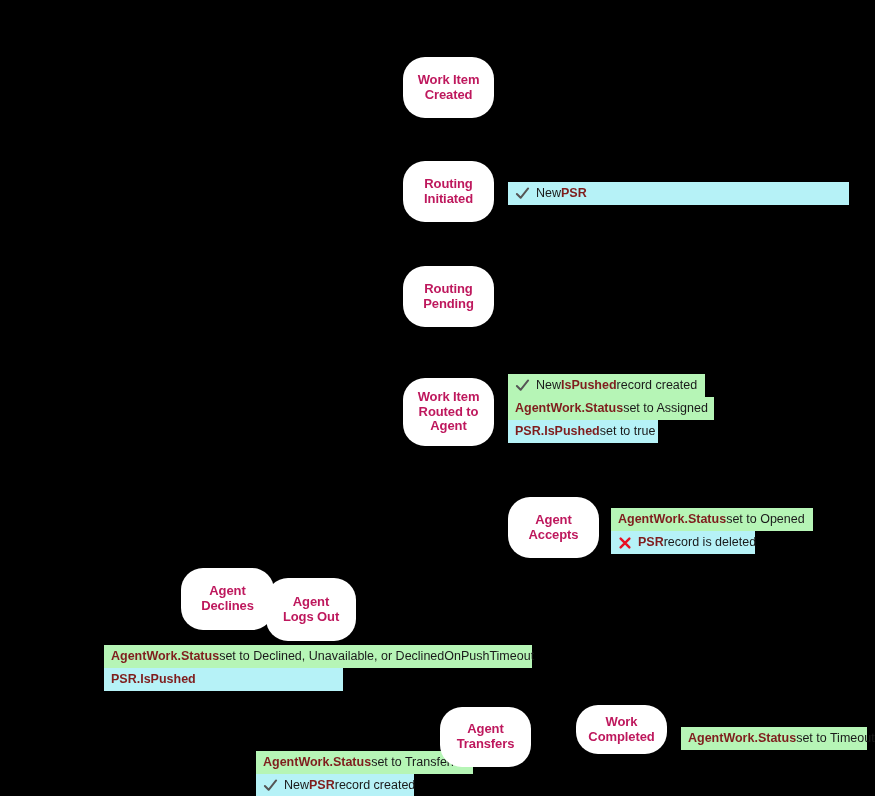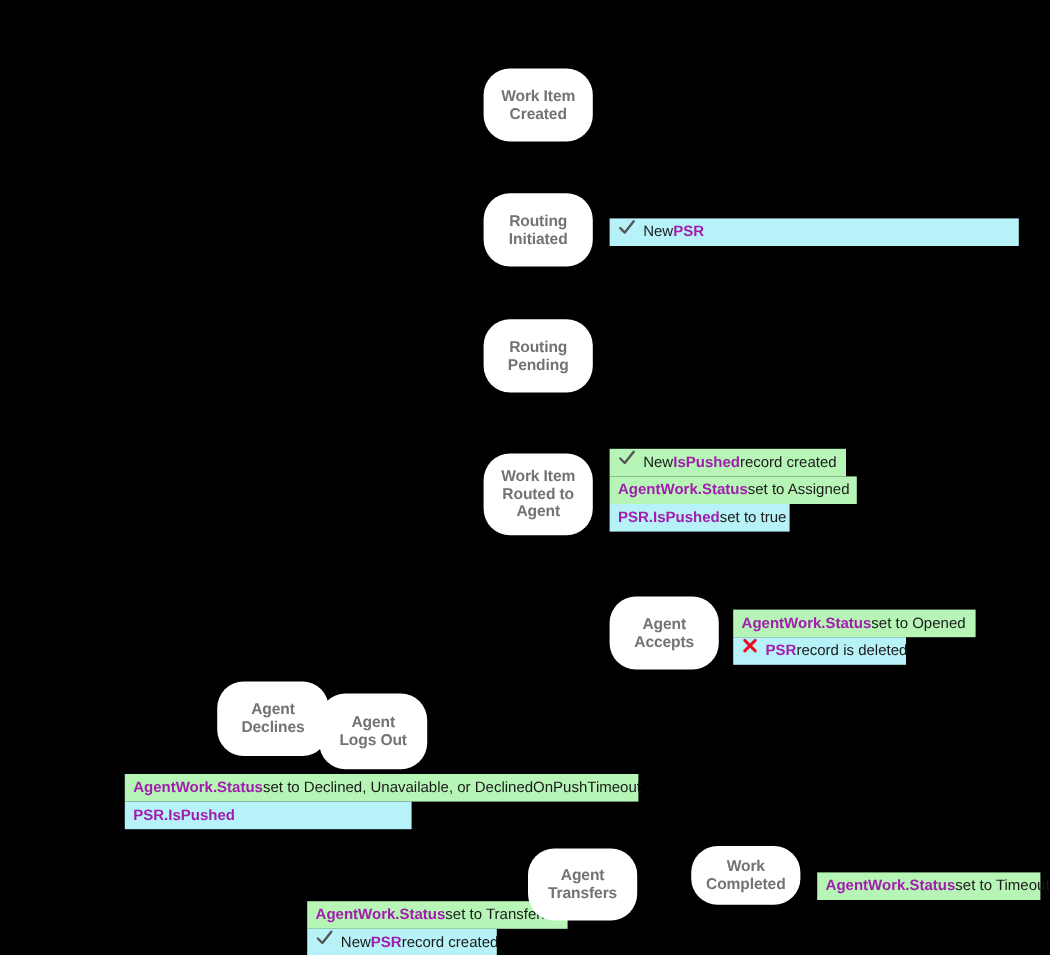--- a/index.html
+++ b/index.html
@@ -17,45 +17,45 @@
   }
   
   .node {
     position: absolute;
     background: #ffffff;
     border-radius: 22px;
     display: flex;
     align-items: center;
     justify-content: center;
     text-align: center;
-    color: #737373;
+    color: #be185d;
     font-weight: bold;
     font-size: 13px;
     line-height: 1.15;
     letter-spacing: -0.1px;
     box-sizing: border-box;
     padding: 2px 4px;
     white-space: pre-line;
   }
   
   .ann {
     position: absolute;
     height: 23px;
     display: flex;
-    align-items: flex-start;
+    align-items: center;
     box-sizing: border-box;
     padding: 0 7px;
     font-size: 12.5px;
     color: #1a1a1a;
     line-height: 23px;
     white-space: nowrap;
   }
   .ann.green { background: #b6f5b6; }
   .ann.cyan  { background: #b6f2f7; }
-  .ann .strong { font-weight: bold; color: #a21caf; }
+  .ann .strong { font-weight: bold; color: #7f1d1d; }
   .ann .rest { font-weight: normal; }
   .mark {
     display: inline-flex;
     align-items: center;
     justify-content: center;
     margin-right: 6px;
     flex: 0 0 auto;
   }
   .mark svg { display: block; }
 </style>

